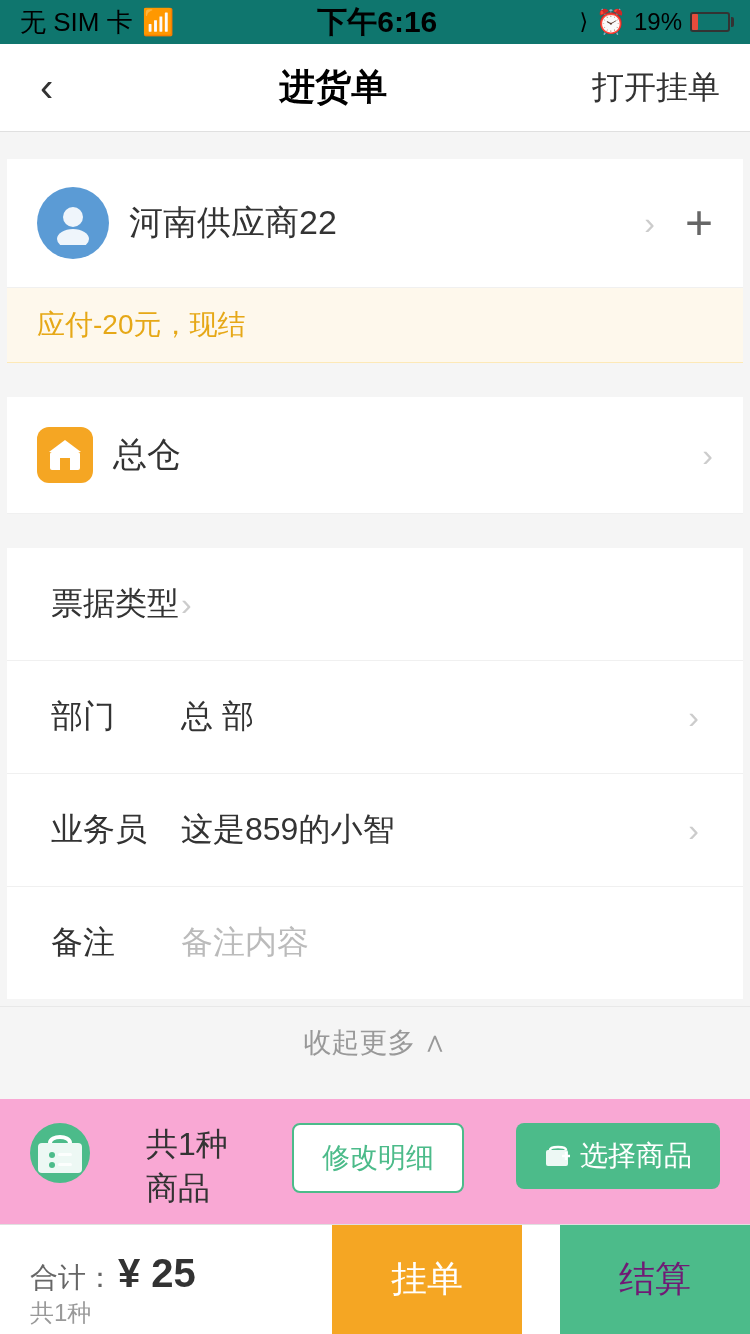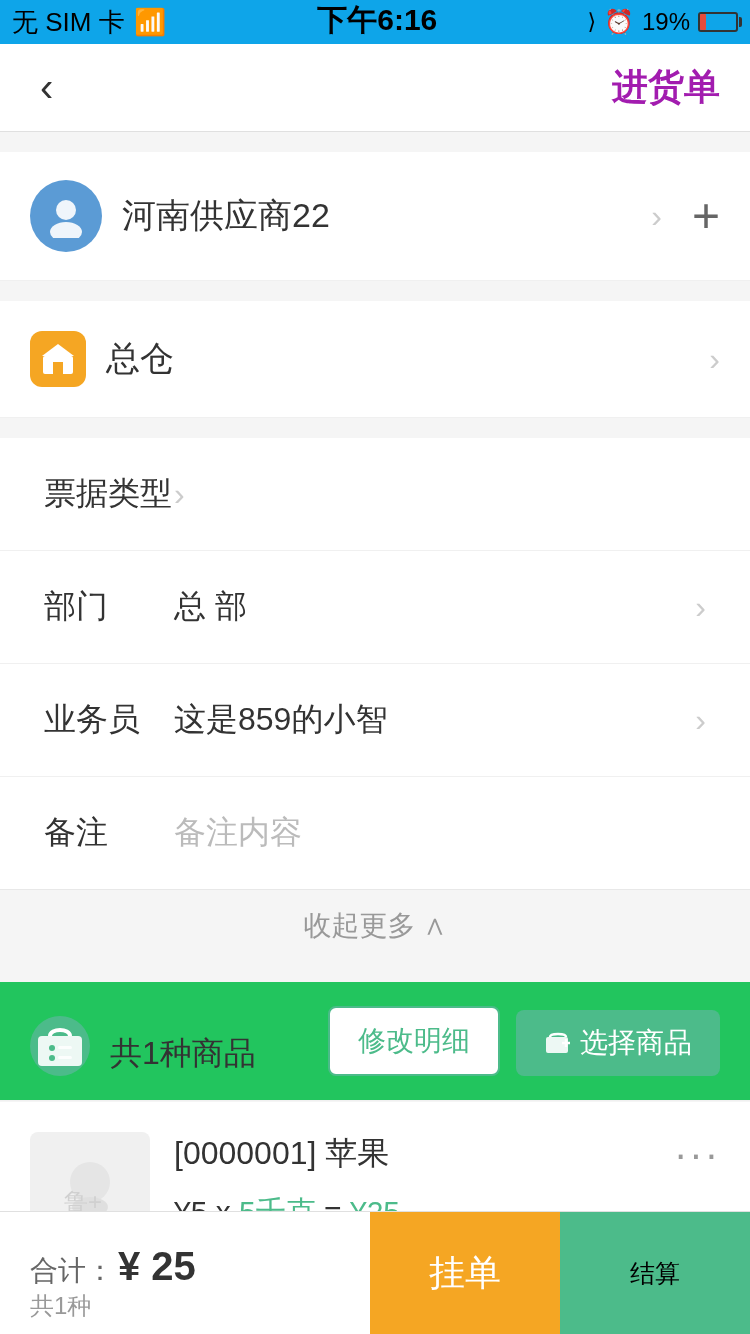--- a/index.html
+++ b/index.html
@@ -8,25 +8,26 @@
       font-family: -apple-system, "PingFang SC", "Helvetica Neue", Arial, sans-serif;
       background: #f5f5f5;
       width: 750px;
       min-height: 1334px;
       overflow-x: hidden;
       font-size: 32px;
     }
 
     
     .status-bar {
-      background: #0ea5e9;
+      background: #0f766e;
       height: 44px;
       display: flex;
+      align-items: center;
       justify-content: space-between;
-      padding: 0 12px;
+      padding: 0 20px;
       font-size: 28px;
       font-weight: 500;
     }
     .status-left { display: flex; align-items: center; gap: 10px; font-size: 26px; }
     .status-center { font-size: 30px; font-weight: 600; }
     .status-right { display: flex; align-items: center; gap: 8px; font-size: 24px; }
     .battery-icon {
       width: 40px; height: 20px; border: 2px solid #333; border-radius: 3px;
       position: relative; display: inline-flex; align-items: center;
     }
@@ -50,39 +51,39 @@
     }
     .nav-back {
       font-size: 40px;
       color: #333;
       cursor: pointer;
       padding: 10px;
     }
     .nav-title {
       font-size: 36px;
       font-weight: 600;
-      color: #a21caf;
+      color: #000000;
       margin-left: 11px;
     }
     .nav-action {
       font-size: 32px;
       color: #333;
       cursor: pointer;
     }
 
     
     .section-gap {
       height: 20px;
       background: #f5f5f5;
     }
 
     
     .card {
       background: #f9a8d4;
-      margin: 0;
+      margin: 7px;
     }
 
     
     .supplier-row {
       display: flex;
       align-items: center;
       padding: 28px 30px;
       background: #fff;
       border-bottom: 1px solid #f0f0f0;
     }
@@ -179,25 +180,26 @@
       text-align: center;
       padding: 17px;
       font-size: 28px;
       color: #999;
       cursor: pointer;
       border-top: 1px solid #e8e8e8;
     }
 
     
     .goods-header {
-      background: #22c55e;
-      display: flex;
-      align-items: flex-end;
+      background: #f9a8d4;
+      display: flex;
+      align-items: flex-start;
       padding: 24px 30px;
       border-bottom: 1px solid #f0f0f0;
+      gap: 36px;
     }
     .goods-icon {
       width: 60px; height: 60px;
       background: #4cbb8a;
       border-radius: 50%;
       display: flex; align-items: center; justify-content: center;
       margin-right: 20px;
       flex-shrink: 0;
     }
     .goods-count {
@@ -269,21 +271,21 @@
       padding-left: 20px;
       letter-spacing: 2px;
     }
 
     
     .bottom-bar {
       position: fixed;
       bottom: 0;
       left: 0;
       width: 750px;
-      height: 123px;
+      height: 110px;
       display: flex;
       background: #fff;
       border-top: 1px solid #e0e0e0;
     }
     .total-section {
       flex: 1;
       display: flex;
       flex-direction: column;
       justify-content: center;
       padding: 0 30px;
@@ -309,27 +311,28 @@
       font-size: 36px;
       border: none;
       cursor: pointer;
       display: flex;
       align-items: center;
       justify-content: center;
     }
     .btn-checkout {
       width: 190px;
       background: #4cbb8a;
-      color: #000000;
-      font-size: 25px;
+      color: #701a75;
+      font-size: 36px;
       border: none;
       cursor: pointer;
       display: flex;
       align-items: center;
       justify-content: center;
+      margin-left: 38px;
     }
   </style>
 </head>
 <body>
 
 <div class="status-bar">
   <div class="status-left">
     <span>无 SIM 卡</span>
     <span>📶</span>
   </div>
@@ -340,36 +343,38 @@
     <span>19%</span>
     <div class="battery-icon">
       <div class="battery-fill"></div>
     </div>
   </div>
 </div>
 
 <div class="nav-bar">
   <div class="nav-back">‹</div>
   <div class="nav-title">进货单</div>
+  <div class="nav-action">打开挂单</div>
 </div>
 
 <div class="section-gap"></div>
 
 <div class="card">
   <div class="supplier-row">
     <div class="supplier-avatar">
       <svg viewBox="0 0 44 44" fill="none">
         <circle cx="22" cy="16" r="10" fill="white" opacity="0.9"></circle>
         <ellipse cx="22" cy="38" rx="16" ry="10" fill="white" opacity="0.9"></ellipse>
       </svg>
     </div>
     <div class="supplier-name">河南供应商22</div>
     <div class="chevron-right">›</div>
     <div class="plus-btn">+</div>
   </div>
+  <div class="alert-banner">应付-20元，现结</div>
 </div>
 
 <div class="section-gap"></div>
 
 <div class="card">
   <div class="section-row">
     <div class="section-icon">
       <svg viewBox="0 0 34 34" fill="none">
         <rect x="2" y="14" width="30" height="18" rx="2" fill="white"></rect>
         <polygon points="17,2 1,14 33,14" fill="white"></polygon>

